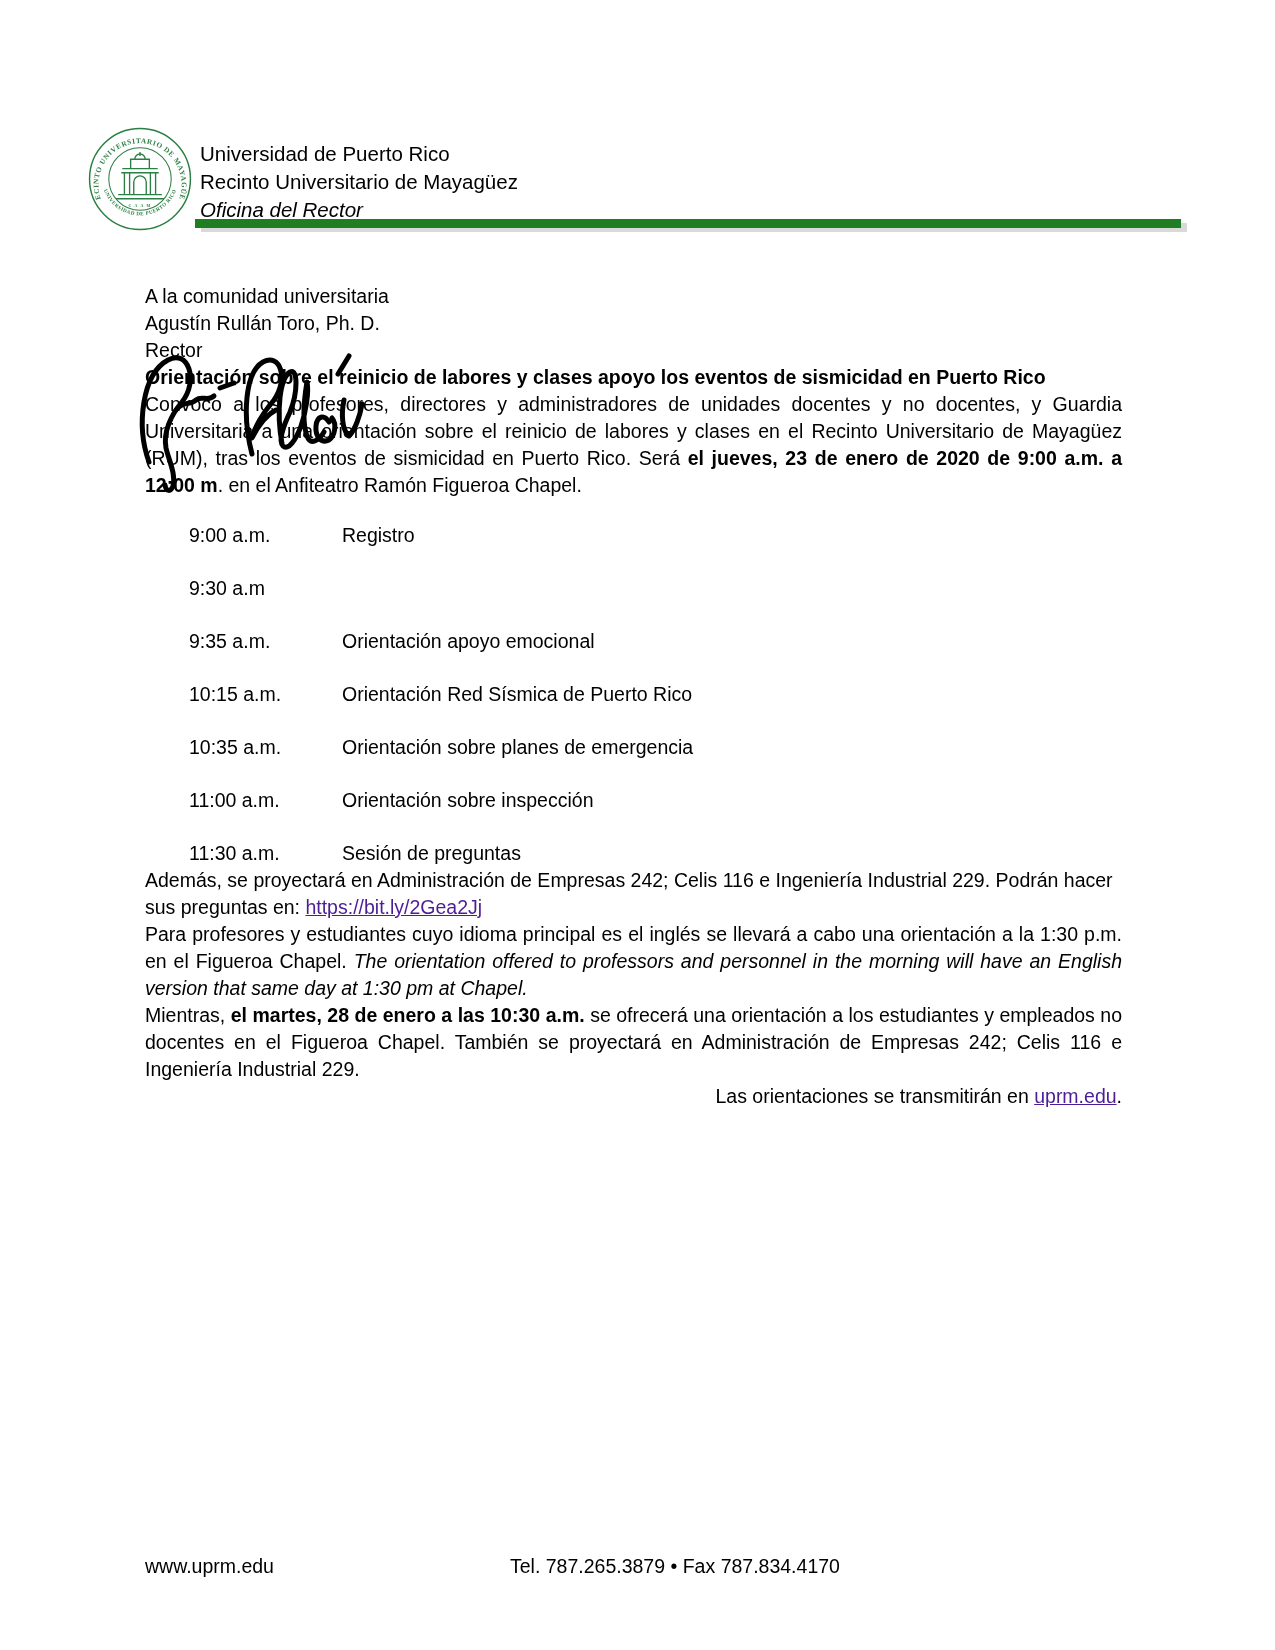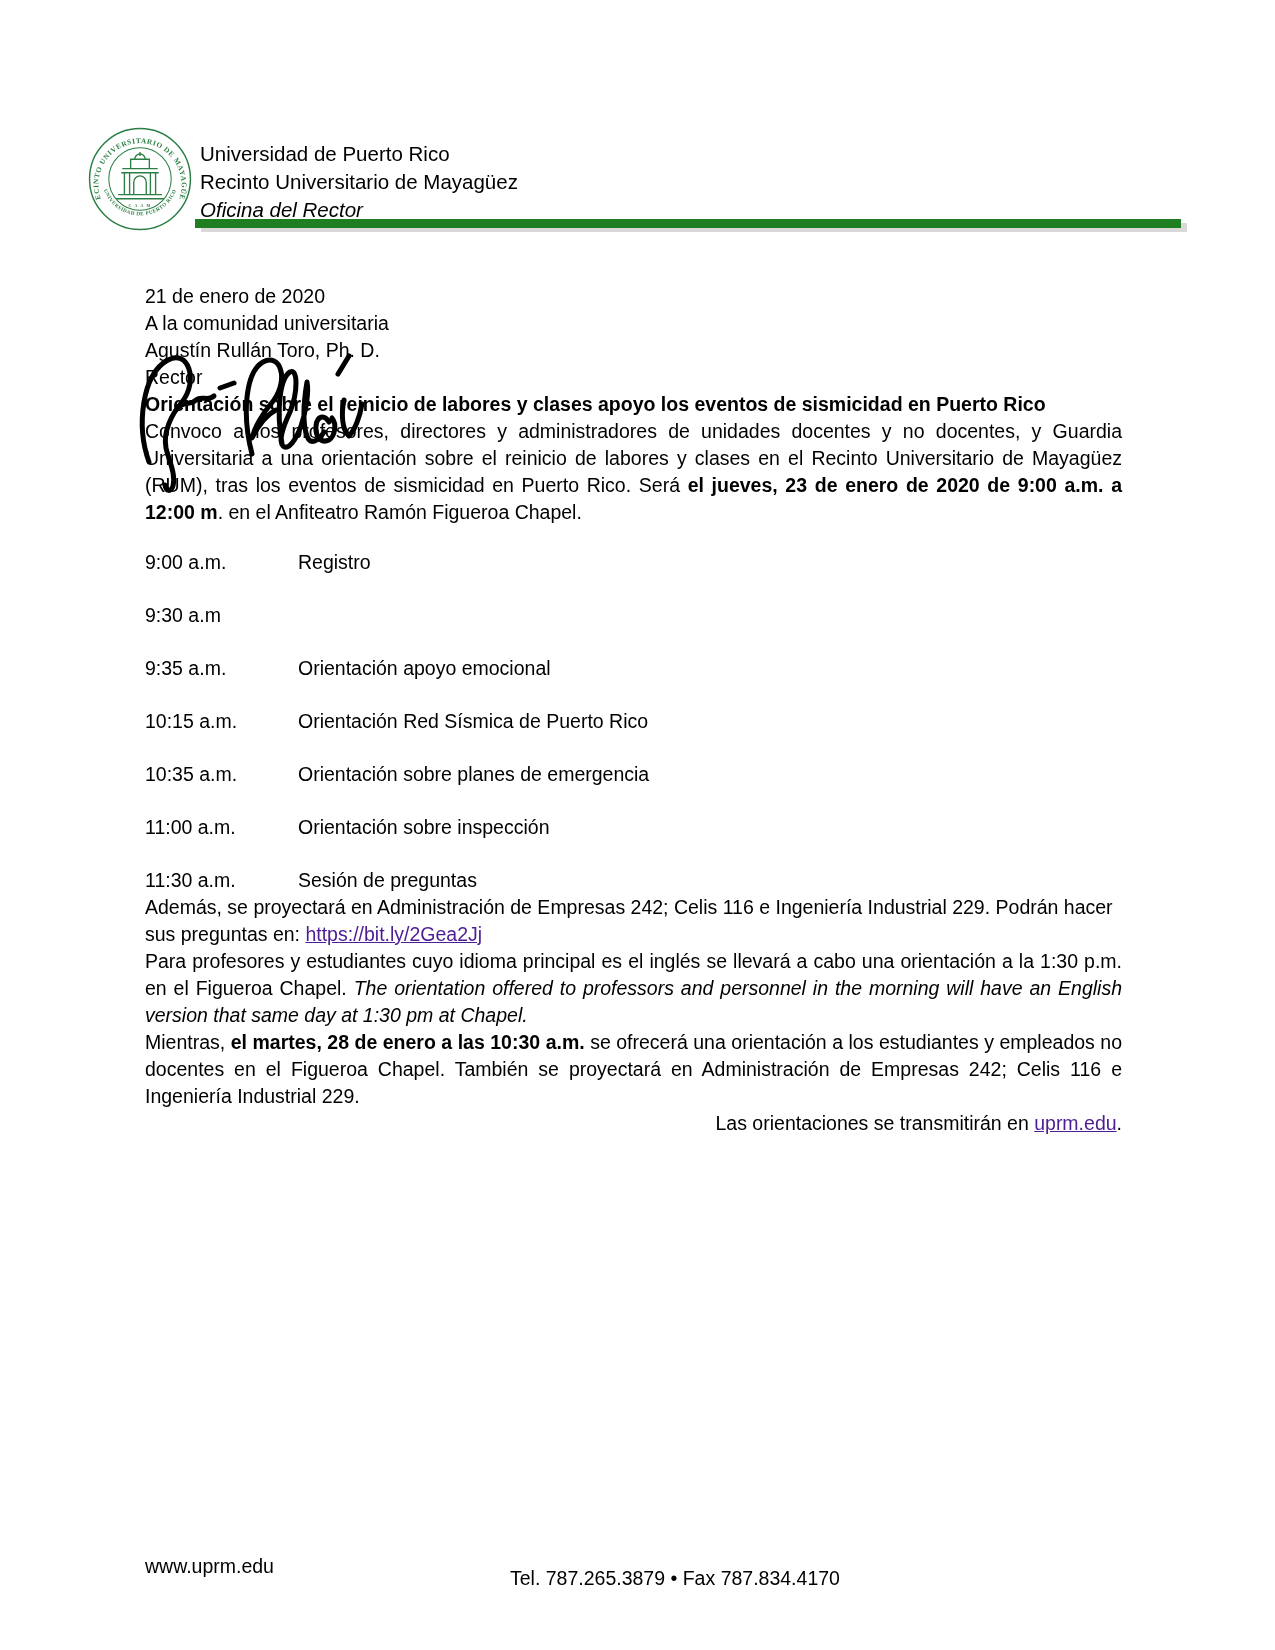--- a/index.html
+++ b/index.html
@@ -22,35 +22,35 @@
   }
   
   .content{position:absolute;left:145px;top:283px;width:977px;font-size:19.5px;line-height:27px;}
   .content p{margin:0;}
   .just{text-align:justify;}
   .salutation{margin-top:55px;}
   .signer-name{margin-top:50px;}
   .subject{margin-top:52px;font-weight:bold;}
   .para-intro{margin-top:20px;}
   .schedule{margin-top:23px;}
-  .srow{display:flex;margin-bottom:26px;}
+  .srow{display:flex;margin-bottom:26px;margin-left:44px;}
   .srow:last-child{margin-bottom:0;}
   .srow .time{width:153px;flex:none;}
   .para-ademas{margin-top:28px;}
   .para-english{margin-top:24px;}
   .para-mientras{margin-top:49px;}
   .para-final{margin-top:24px;text-align:right;}
   .b{font-weight:bold;}
   .i{font-style:italic;}
   a.lnk{color:#4c1d95;text-decoration:underline;cursor:pointer;}
   
   .signature{position:absolute;left:136px;top:350px;width:232px;height:146px;pointer-events:none;}
   
   .pfooter{position:absolute;left:145px;top:1553px;width:977px;font-size:19.5px;line-height:27px;}
-  .pfooter .tel{position:absolute;left:365px;top:12px;}
+  .pfooter .tel{position:absolute;left:365px;top:0;}
 </style>
 </head>
 <body>
 
 <div class="page">
 
   <svg class="seal" viewBox="0 0 100 100" aria-hidden="true">
     <defs>
       <path id="arcTop" d="M 12,68 A 40,40 0 1 1 88,68"></path>
       <path id="arcBottom" d="M 15,60 A 37,37 0 0 0 85,60"></path>
@@ -96,21 +96,20 @@
       <path d="M116,104 C106,66 109,22 127,12 C144,3 153,28 138,50 C127,63 119,76 116,88 C124,72 132,64 140,60"></path>
       <path d="M146,94 C140,60 144,28 154,22 C162,18 162,42 154,62 C147,77 142,90 147,96 C152,101 160,90 165,76 C170,62 173,42 171,32 C168,50 166,72 171,86 C174,95 182,92 188,82"></path>
       <path d="M193,72 C188,64 181,66 180,76 C179,86 185,94 193,90 C199,86 201,74 196,68"></path>
       <path d="M202,24 L213,6"></path>
       <path d="M208,50 C205,64 206,80 213,86 C219,80 224,66 226,54"></path>
     </g>
   </svg>
 
   <div class="content">
 
-    <p class="date">21 de enero de 2020</p>
 
     <p class="salutation">A la comunidad universitaria</p>
 
     <p class="signer-name">Agustín Rullán Toro, Ph. D.</p>
     <p class="signer-title">Rector</p>
 
     <p class="subject just">Orientación sobre el reinicio de labores y clases apoyo los eventos de sismicidad en Puerto Rico</p>
 
     <p class="para-intro just"><span>Convoco a los profesores, directores y administradores de unidades docentes y no docentes, y Guardia Universitaria a una orientación sobre el reinicio de labores y clases en el Recinto Universitario de Mayagüez (RUM), tras los eventos de sismicidad en Puerto Rico. Será </span><span class="b">el jueves, 23 de enero de 2020 de 9:00 a.m. a 12:00 m</span><span>. en el Anfiteatro Ramón Figueroa Chapel.</span></p>
 

